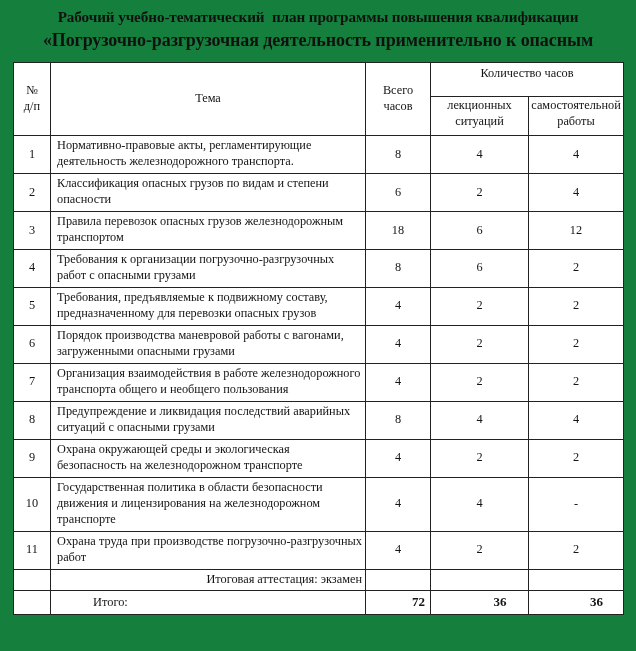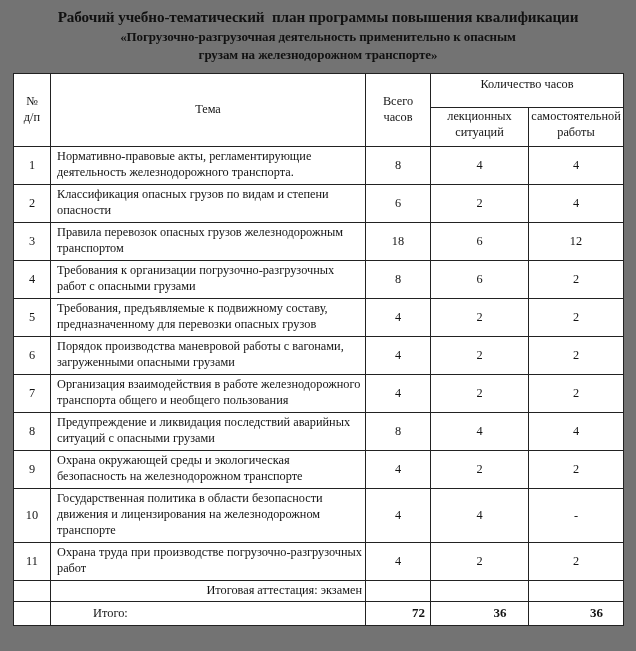--- a/index.html
+++ b/index.html
@@ -12,41 +12,41 @@
     background: #ffffff;
     font-family: "Liberation Serif", "DejaVu Serif", serif;
     color: #1a1a1a;
     overflow: hidden;
   }
 
   .page {
     position: relative;
     width: 636px;
     height: 651px;
-    background: #737373;
+    background: #15803d;
     box-sizing: border-box;
   }
 
   
   .doc-title {
     padding: 6px 12px 0 12px;
     text-align: center;
     font-weight: bold;
     font-size: 15.2px;
     line-height: 1.42;
     letter-spacing: -0.1px;
     color: #111111;
   }
   .doc-title .tline {
     display: block;
     white-space: pre;
   }
   .doc-title .tline-2,
   .doc-title .tline-3 {
-    font-size: 13px;
+    font-size: 18px;
   }
 
   
   .table-wrap {
     margin: 9px 13px 0 13px;
     width: 610px;
   }
   table.plan {
     width: 610px;
     border-collapse: collapse;
@@ -125,21 +125,20 @@
   }
 </style>
 </head>
 <body>
 
 <div class="page">
 
   <div class="doc-title">
     <span class="tline tline-1">Рабочий учебно-тематический  план программы повышения квалификации</span>
     <span class="tline tline-2">«Погрузочно-разгрузочная деятельность применительно к опасным</span>
-    <span class="tline tline-3">грузам на железнодорожном транспорте»</span>
   </div>
 
   <div class="table-wrap">
     <table class="plan">
       <colgroup>
         <col class="c-num">
         <col class="c-theme">
         <col class="c-total">
         <col class="c-lect">
         <col class="c-self">

